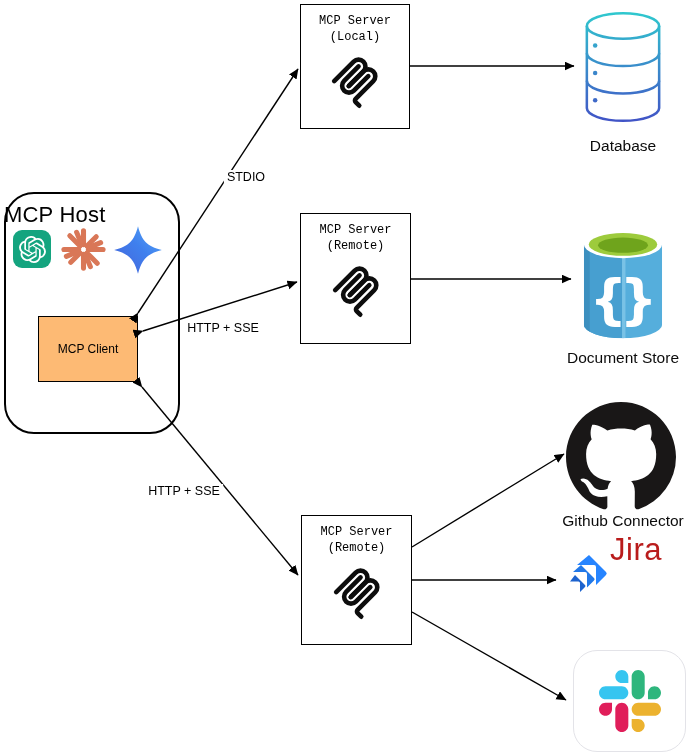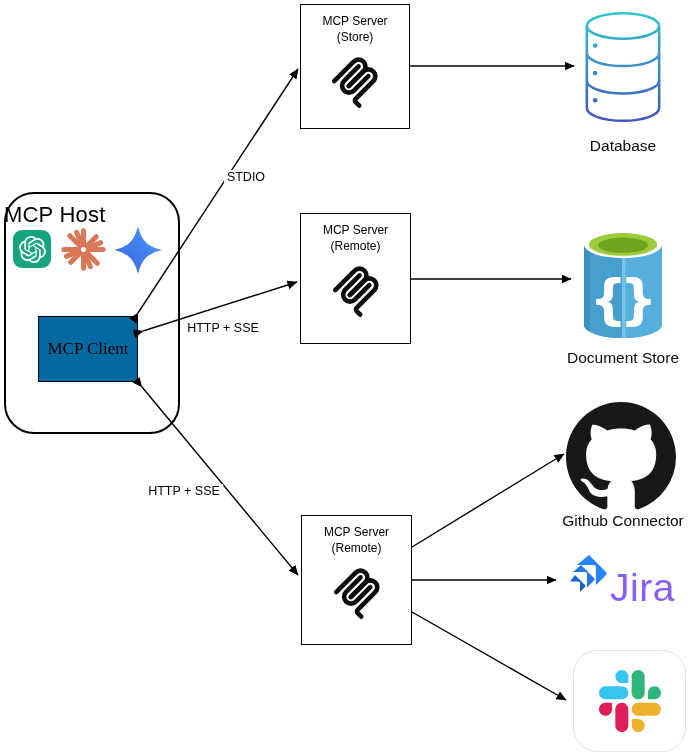--- a/index.html
+++ b/index.html
@@ -6,42 +6,42 @@
   body{font-family:"Liberation Sans",sans-serif;color:#000;}
   #canvas{position:relative;width:691px;height:756px;background:#fff;overflow:hidden;}
   .abs{position:absolute;}
 
   
   .host-box{left:4px;top:192px;width:176px;height:242px;border:2px solid #000;border-radius:30px;background:#fff;box-sizing:border-box;}
   .host-title{left:4px;top:202px;width:176px;text-align:left;font-size:22px;letter-spacing:.2px;}
   .openai-icon{left:13px;top:230px;width:38px;height:38px;border-radius:9px;background:#14A47F;display:flex;align-items:center;justify-content:center;}
   .claude-icon{left:61px;top:227px;width:45px;height:45px;}
   .gemini-icon{left:112px;top:224px;width:52px;height:52px;}
-  .client-box{left:38px;top:316px;width:100px;height:66px;border:1.5px solid #000;background:#0369a1;box-sizing:border-box;
-              display:flex;align-items:center;justify-content:center;font-size:17px;font-family:Liberation Serif, serif;}
+  .client-box{left:38px;top:316px;width:100px;height:66px;border:1.5px solid #000;background:#fdba74;box-sizing:border-box;
+              display:flex;align-items:center;justify-content:center;font-size:12px;}
 
   
   .server-box{width:110px;border:1.5px solid #000;background:#fff;box-sizing:border-box;
-              display:flex;flex-direction:column;align-items:center;}
+              display:flex;flex-direction:column;align-items:center;font-family:Liberation Mono, monospace;}
   .server-box .stitle{margin-top:9px;font-size:12px;line-height:1.3;text-align:center;}
   .server-box .mcp-logo{margin-top:8px;}
   .server-local{left:300px;top:4px;height:125px;}
   .server-remote1{left:300px;top:213px;width:111px;height:131px;}
   .server-remote2{left:301px;top:515px;width:111px;height:130px;}
 
   
   .res-label{width:160px;text-align:center;font-size:15.5px;color:#0b0b0b;}
   .db-icon{left:580px;top:8px;}
   .db-label{left:543px;top:137px;}
   .doc-icon{left:579px;top:226px;}
   .doc-label{left:543px;top:349px;}
   .gh-icon{left:566px;top:402px;}
   .gh-label{left:543px;top:512px;}
   .jira-mark{left:568px;top:554px;}
-  .jira-text{left:610px;top:566px;font-size:39px;font-weight:500;color:#8b5cf6;letter-spacing:.5px;}
+  .jira-text{left:610px;top:532px;font-size:31px;font-weight:500;color:#b91c1c;letter-spacing:.5px;}
   .slack-box{left:573px;top:650px;width:113px;height:102px;background:#fff;border:1px solid #e3e3e8;border-radius:24px;
              display:flex;align-items:center;justify-content:center;box-sizing:border-box;}
 
   
   .edge-label{transform:translateX(-50%);background:#fff;padding:0 3px;font-size:12.5px;white-space:nowrap;}
   .lbl-stdio{left:246px;top:170px;}
   .lbl-http-mid{left:223px;top:321px;}
   .lbl-http-bottom{left:184px;top:484px;}
 
   svg{display:block;}
@@ -93,21 +93,21 @@
     </svg>
   </div>
 
   <div class="abs client-box">
     <span>MCP Client</span>
   </div>
 
   <div class="abs server-box server-local">
     <div class="stitle">
       <div>MCP Server</div>
-      <div>(Store)</div>
+      <div>(Local)</div>
     </div>
     <svg class="mcp-logo" width="56" height="56" viewBox="0 0 195 195">
       <g stroke="#0d0d0d" stroke-width="16" stroke-linecap="round" fill="none">
         <path d="M25 97.8528L92.8823 29.9706C102.255 20.598 117.451 20.598 126.823 29.9706C136.196 39.3431 136.196 54.5391 126.823 63.9117L75.5581 115.177"></path>
         <path d="M76.2653 114.47L126.823 63.9117C136.196 54.5391 151.392 54.5391 160.765 63.9117L161.118 64.2652C170.491 73.6378 170.491 88.8338 161.118 98.2063L99.7248 159.6C96.6006 162.724 96.6006 167.789 99.7248 170.913L112.331 183.52"></path>
         <path d="M109.853 46.9411L59.6482 97.1457C50.2757 106.518 50.2757 121.714 59.6482 131.087C69.0208 140.459 84.2168 140.459 93.5894 131.087L143.794 80.8822"></path>
       </g>
     </svg>
   </div>
 

